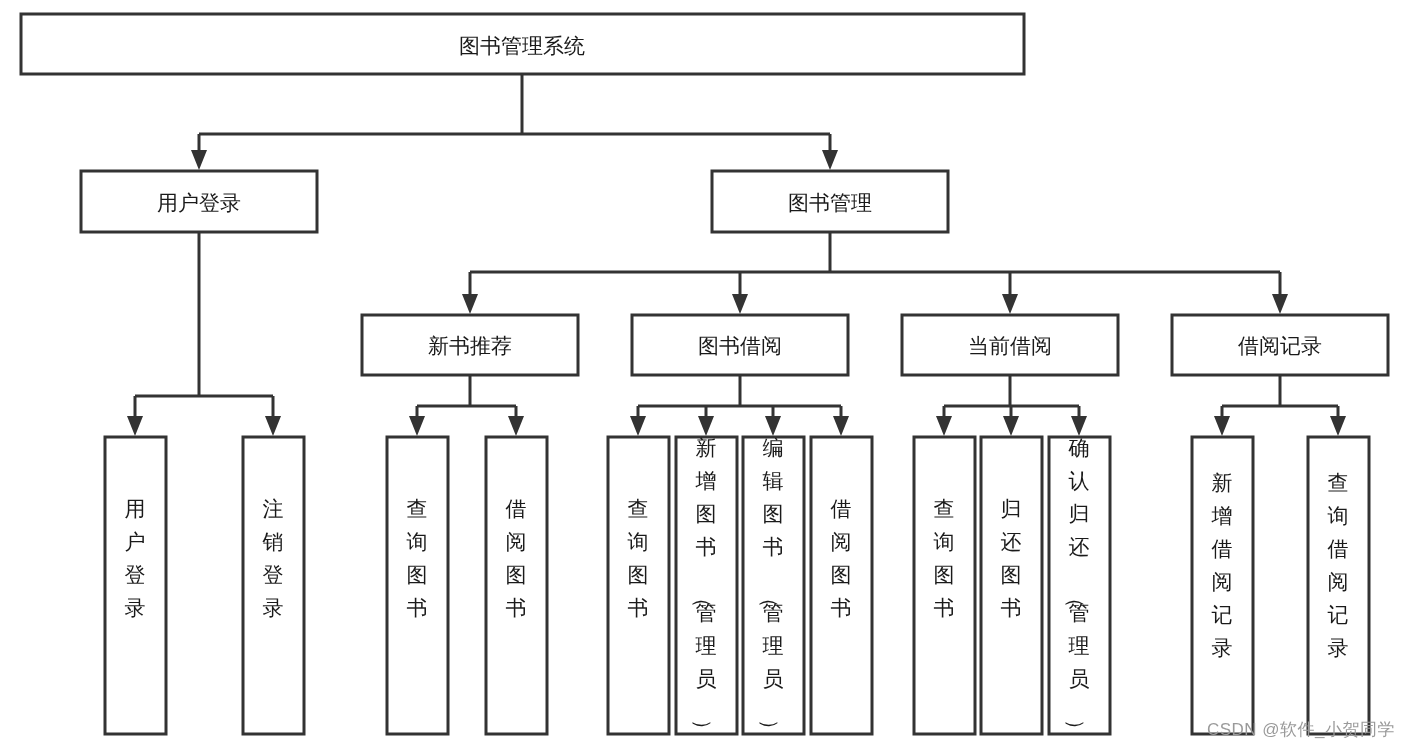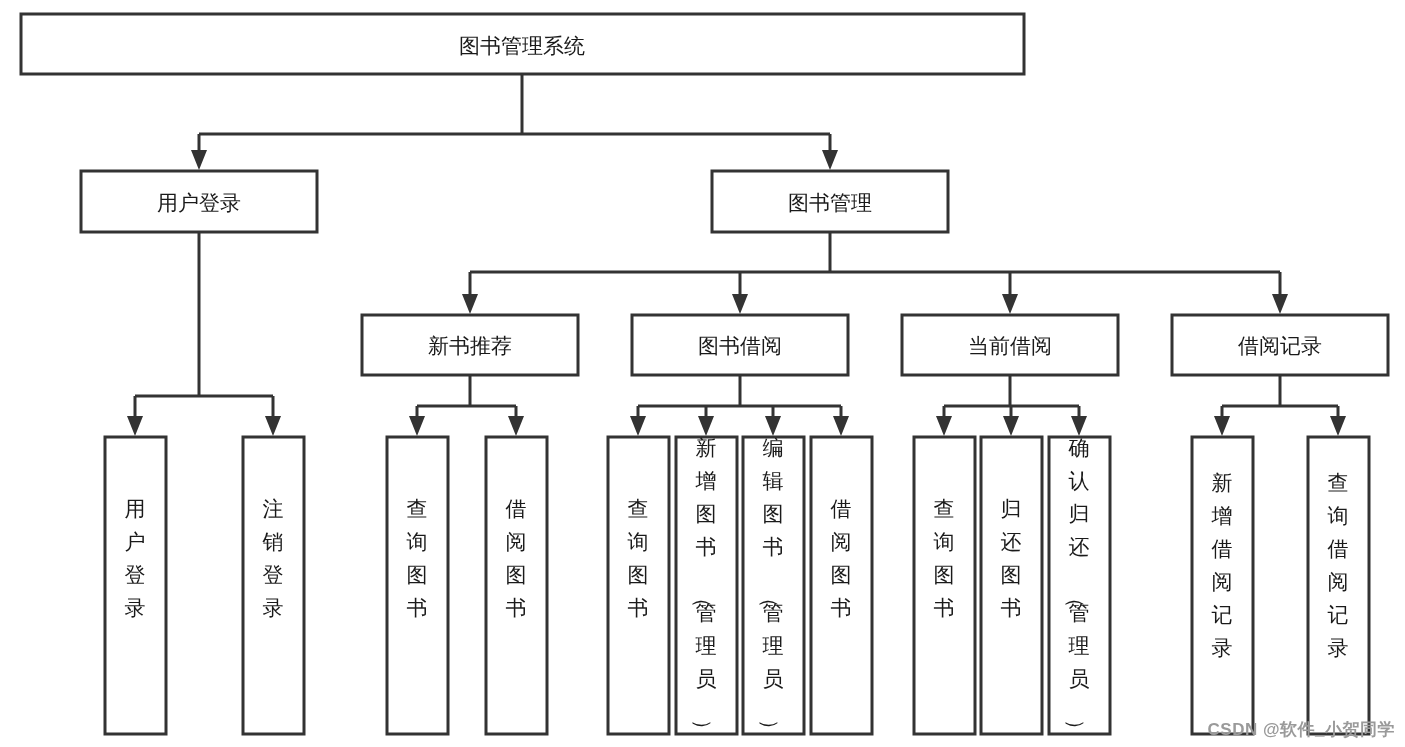--- a/index.html
+++ b/index.html
@@ -59,21 +59,20 @@
   .watermark-text {
     position: absolute;
     right: 10px;
     bottom: 6px;
     font-family: "Liberation Sans", "DejaVu Sans", sans-serif;
     font-size: 17px;
     color: #9a9a9a;
     letter-spacing: 0.5px;
     pointer-events: none;
     white-space: nowrap;
-    font-weight: bold;
   }
 </style>
 </head>
 <body>
 
 <div id="diagram-root">
 
   <svg id="diagram-svg" viewBox="0 0 1405 747">
 
     <g>

